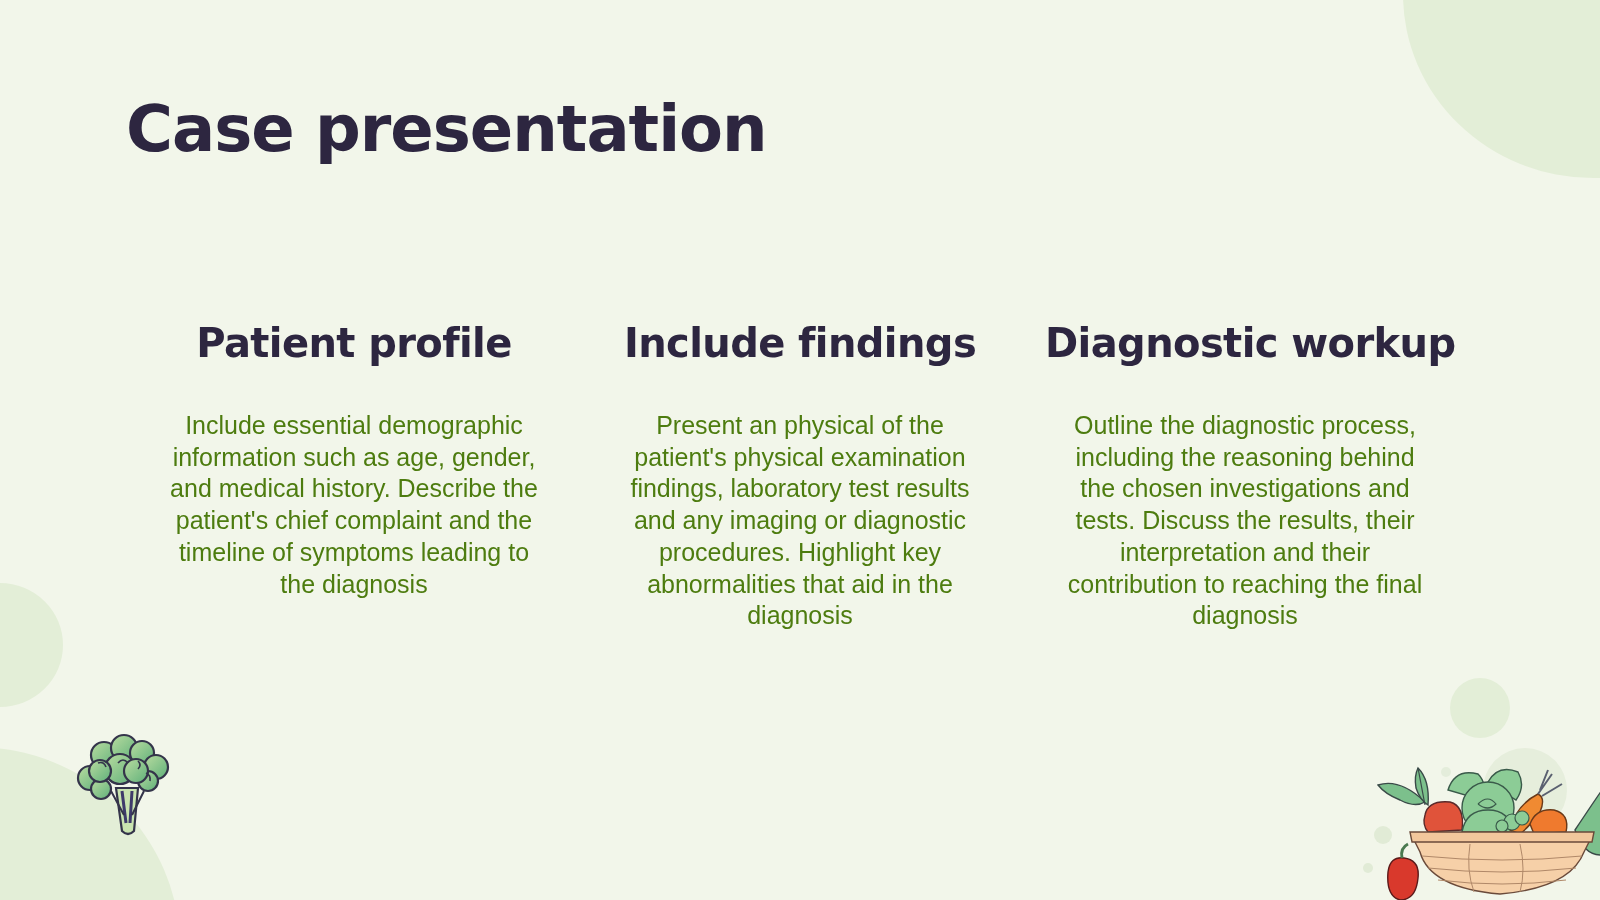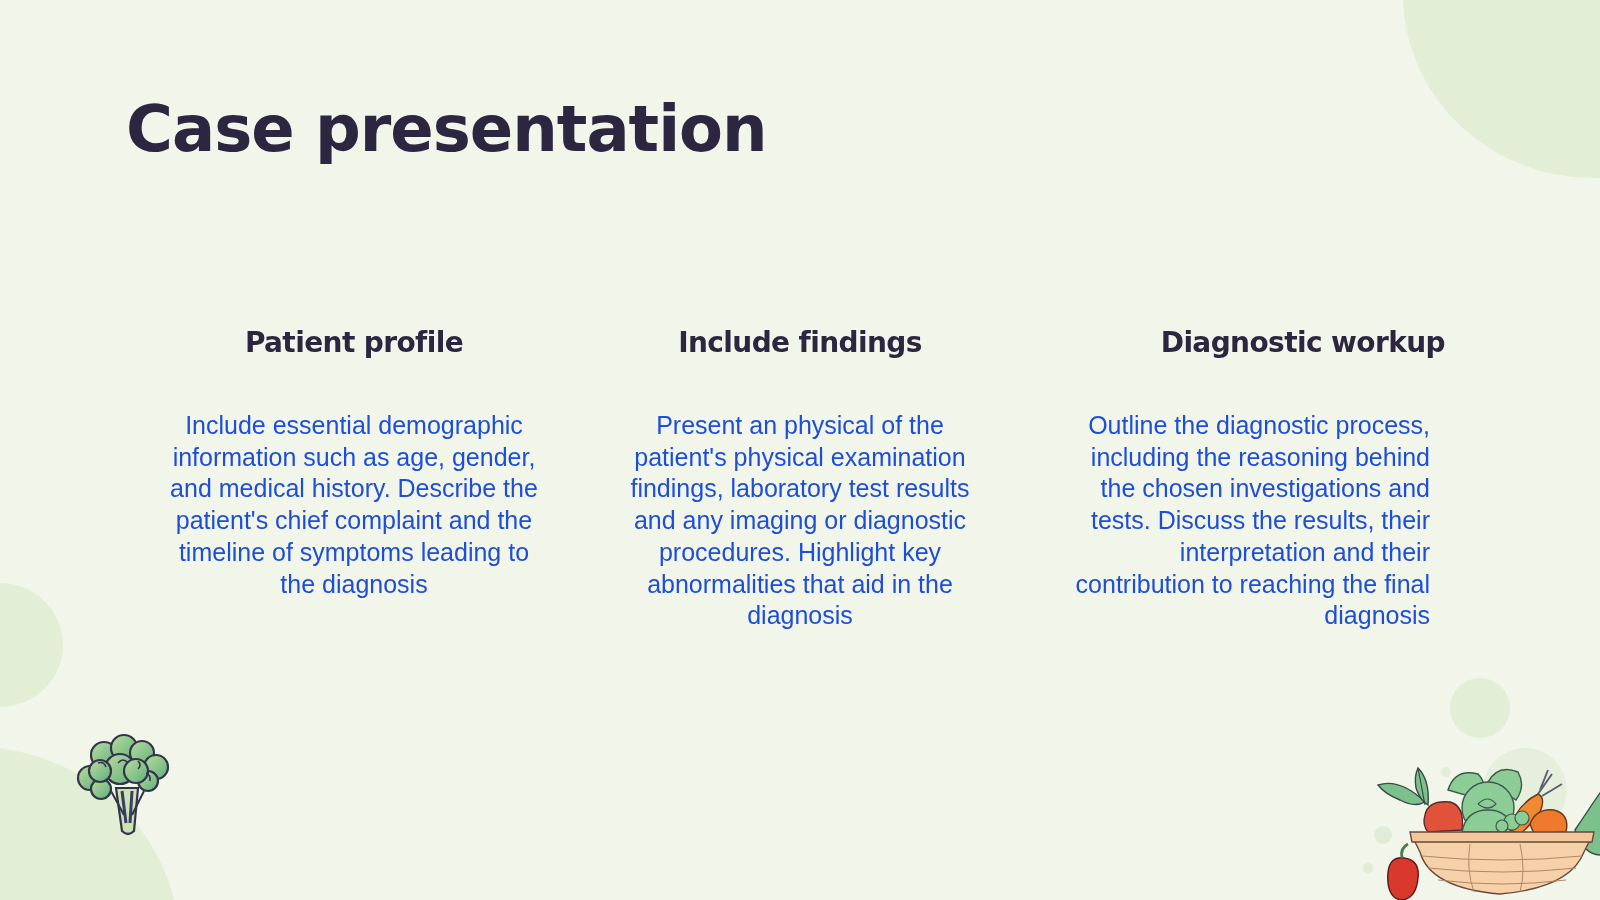--- a/index.html
+++ b/index.html
@@ -39,36 +39,36 @@
       white-space: nowrap;
     }
     .col {
       position: absolute;
       top: 318px;
       width: 400px;
       text-align: center;
     }
     .col-1 { left: 154px; }
     .col-2 { left: 600px; }
-    .col-3 { left: 1045px; width: 400px; text-align: right; }
+    .col-3 { left: 1045px; width: 400px; }
     .col-heading {
       font-family: "DejaVu Sans", sans-serif;
       font-weight: 700;
-      font-size: 28px;
+      font-size: 40px;
       letter-spacing: -0.6px;
       line-height: 50px;
       color: #2d2640;
       white-space: nowrap;
     }
     .col-body {
       margin-top: 42px;
       font-family: "Liberation Sans", sans-serif;
       font-size: 25px;
       line-height: 31.7px;
-      color: #1d4ed8;
+      color: #4d7c0f;
       margin-left: auto; margin-right: auto;
     }
     .col-1 .col-body { width: 370px; }
     .col-2 .col-body { width: 380px; }
     .col-3 .col-body { width: 370px; }
 
     .broccoli {
       position: absolute;
       left: 76px; top: 733px;
       width: 100px; height: 108px;

